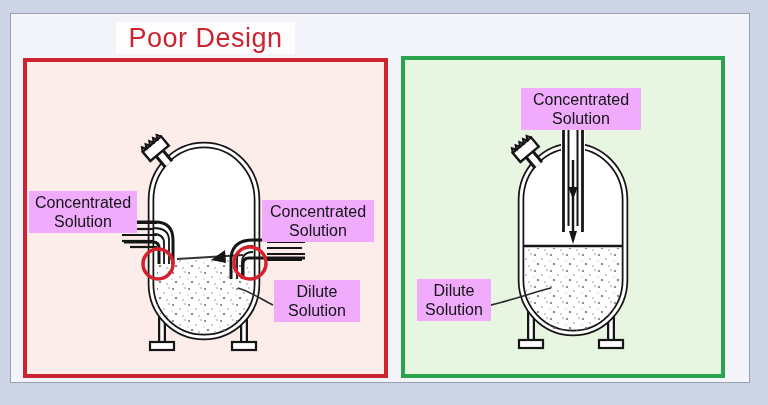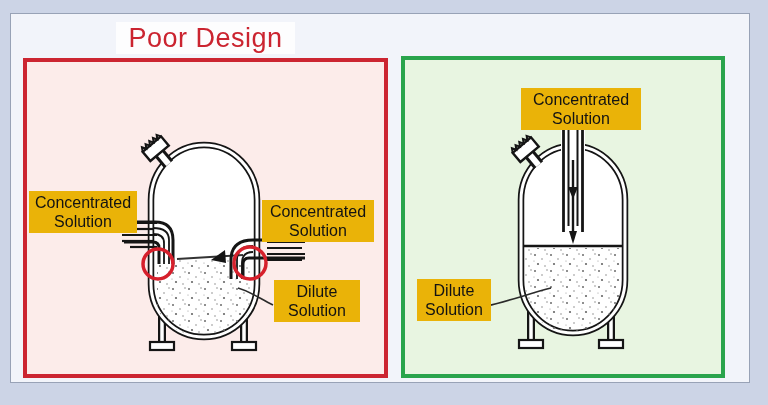--- a/index.html
+++ b/index.html
@@ -30,21 +30,21 @@
     left:12px;top:44px;width:365px;height:320px;
     background:#fcecea;border:4px solid #cc2531;
   }
   .panel-good{
     left:390px;top:42px;width:324px;height:322px;
     background:#e8f5e1;border:4px solid #2aa44c;
   }
   .panel svg{position:absolute;left:0;top:0;}
   .diagram-label{
     position:absolute;
-    background:#eab308;
+    background:#f0abfc;
     color:#131313;
     font-size:16px;line-height:19px;
     text-align:center;
     padding:2px 1px;
   }
   .lbl-poor-left{left:2px;top:129px;width:106px;}
   .lbl-poor-right{left:235px;top:138px;width:110px;}
   .lbl-poor-dilute{left:247px;top:218px;width:84px;}
   .lbl-good-top{left:116px;top:28px;width:118px;}
   .lbl-good-dilute{left:12px;top:219px;width:72px;}

